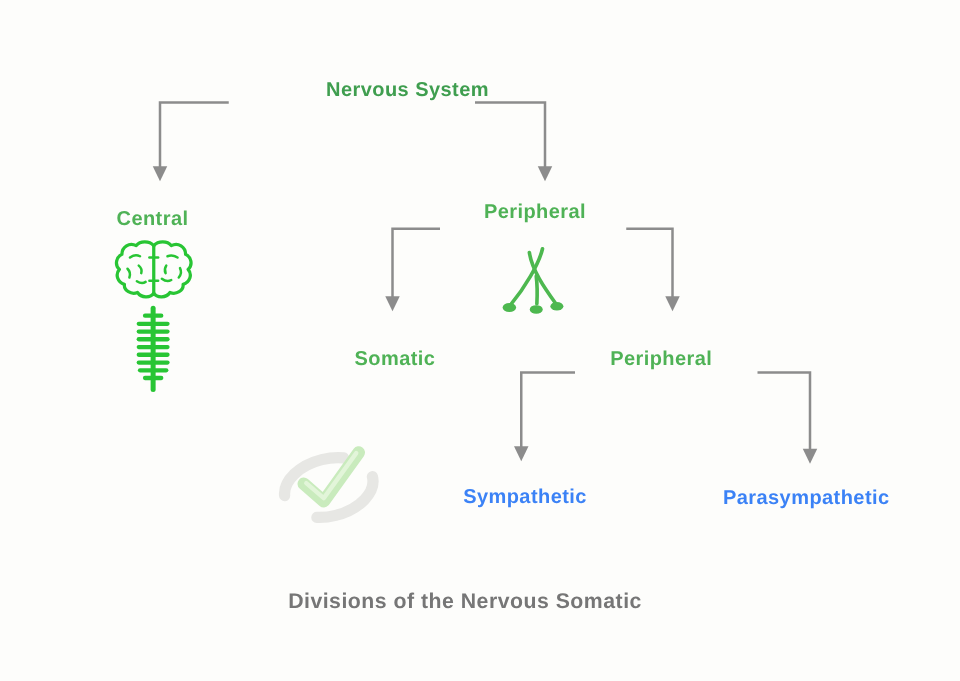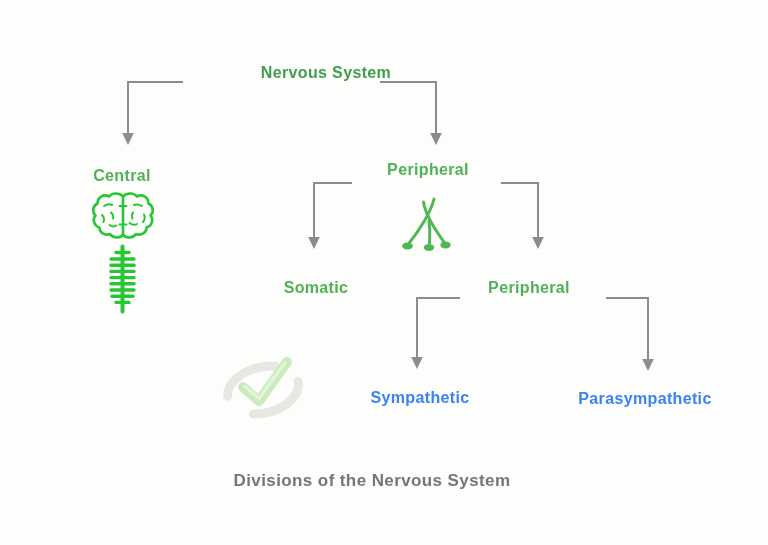--- a/index.html
+++ b/index.html
@@ -142,14 +142,14 @@
   <div class="label mid" style="left:428px; top:170px;">Peripheral</div>
 
   <div class="label mid" style="left:316px; top:288px;">Somatic</div>
 
   <div class="label mid" style="left:529px; top:288px;">Peripheral</div>
 
   <div class="label leaf" style="left:420px; top:398px;">Sympathetic</div>
 
   <div class="label leaf" style="left:645px; top:399px;">Parasympathetic</div>
 
-  <div class="caption">Divisions of the Nervous System</div>
+  <div class="caption">Divisions of the Nervous Somatic</div>
 </div>
 
 </body></html>

